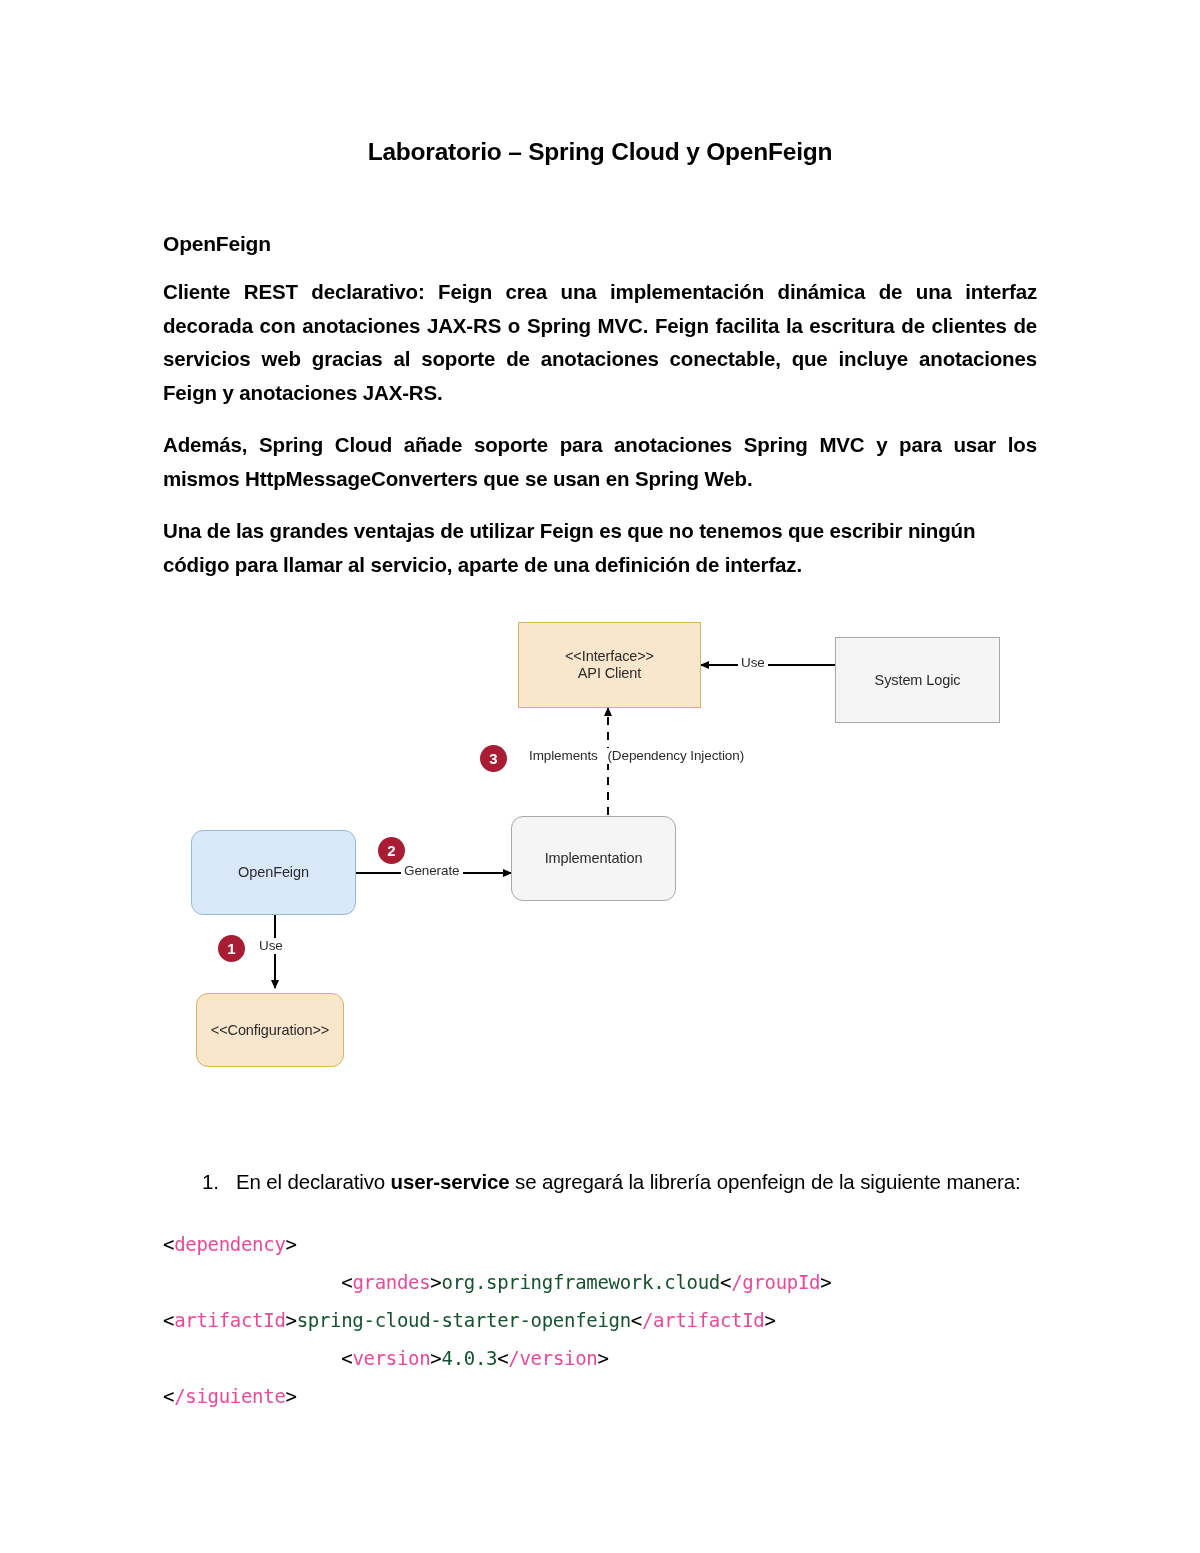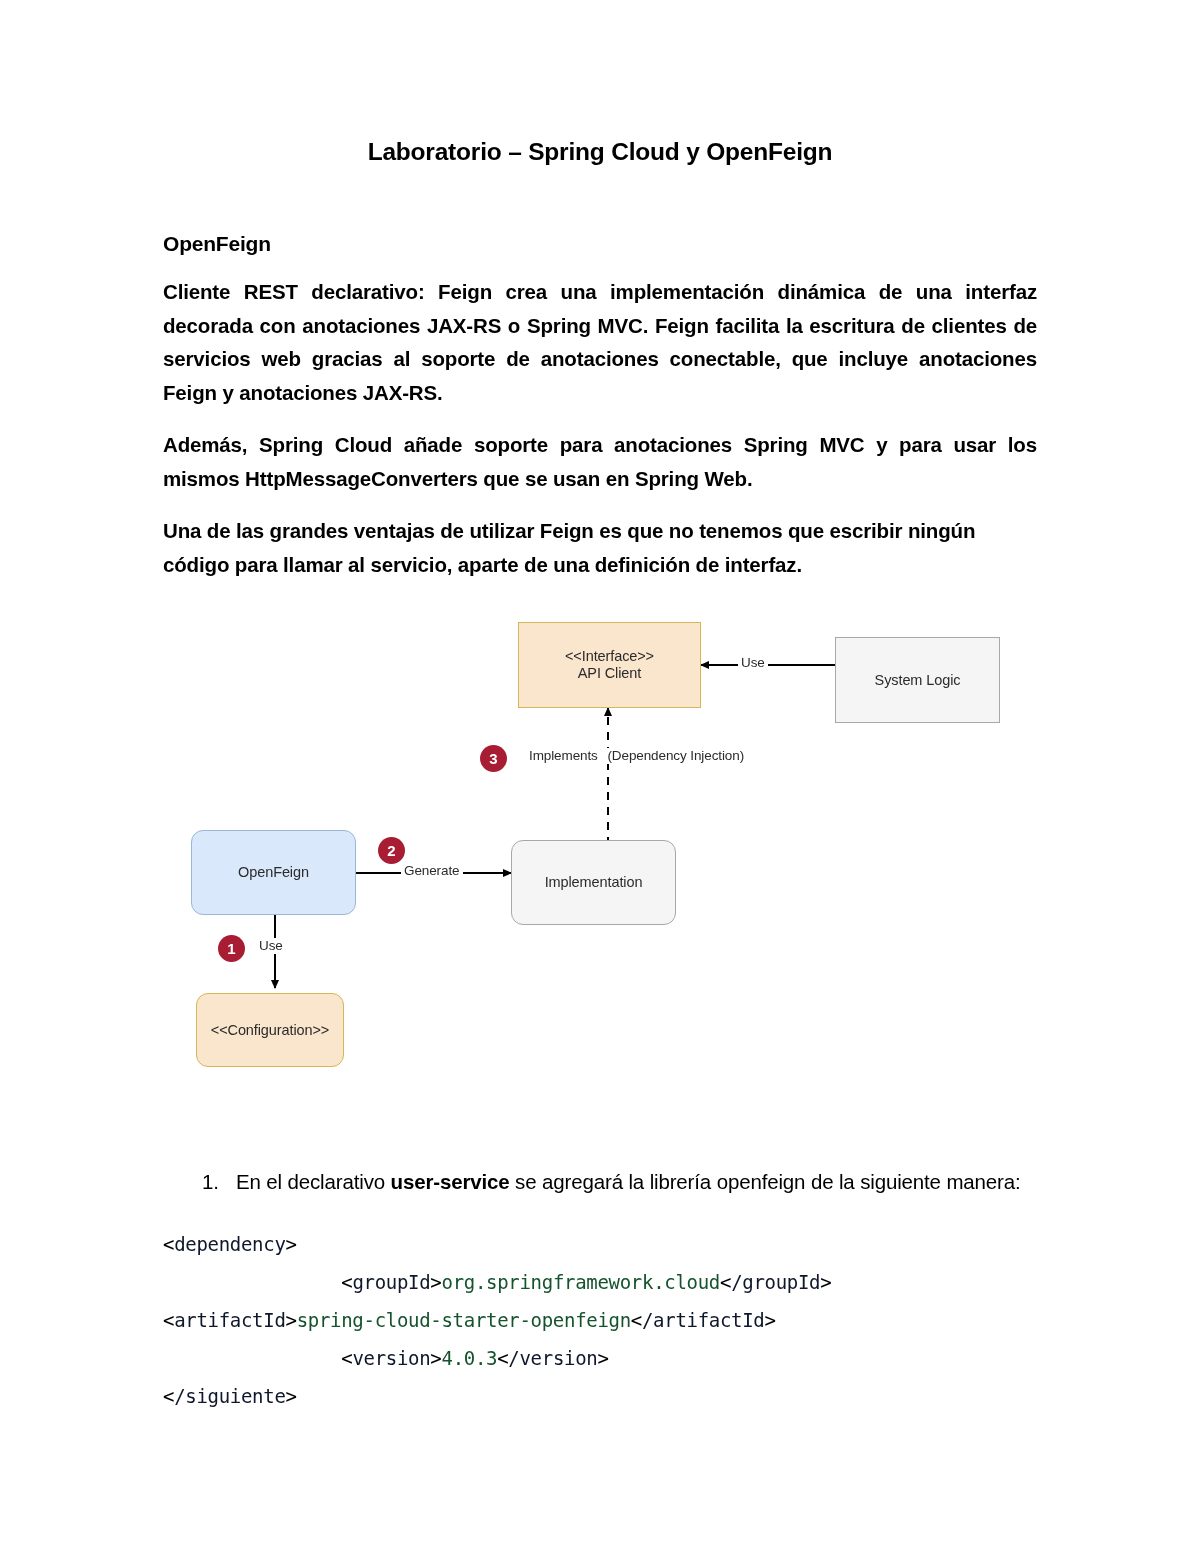--- a/index.html
+++ b/index.html
@@ -157,21 +157,21 @@
   
   .code-block {
     padding-top: 26px;
     font-family: "DejaVu Sans Mono", monospace;
     font-size: 19px;
     line-height: 38px;
     color: #000000;
     white-space: pre;
     letter-spacing: -0.3px;
   }
-  .tag { color: #0f172a; }
+  .tag { color: #ec4899; }
   .punc { color: #000000; }
   .val { color: #14532d; }
 </style>
 </head>
 <body>
 
 <div class="page">
   <div class="content">
 
     <h1 class="doc-title">Laboratorio – Spring Cloud y OpenFeign</h1>
@@ -224,40 +224,40 @@
       </div>
 
       <div class="dbox blue" style="left:28px; top:225px; width:165px; height:85px;">
         <span>OpenFeign</span>
       </div>
 
       <div class="badge" style="left:215px; top:232px;">2</div>
 
       <div class="edge-label" style="left:238px; top:258px;">Generate</div>
 
-      <div class="dbox gray round" style="left:348px; top:235px; width:165px; height:85px;">
+      <div class="dbox gray round" style="left:348px; top:211px; width:165px; height:85px;">
         <span>Implementation</span>
       </div>
 
       <div class="badge" style="left:55px; top:330px;">1</div>
 
       <div class="edge-label" style="left:93px; top:333px;">Use</div>
 
       <div class="dbox orange round" style="left:33px; top:388px; width:148px; height:74px;">
         <span>&lt;&lt;Configuration&gt;&gt;</span>
       </div>
 
     </div>
 
     <div class="ol-wrap">
       <div class="list-item">
         <span class="list-marker">1.</span><span>En el declarativo </span><span class="bold">user-service</span><span> se agregará la librería openfeign de la siguiente manera:</span>
       </div>
     </div>
 
     <div class="code-block"><span class="punc">&lt;</span><span class="tag">dependency</span><span class="punc">&gt;</span>
-<span>                </span><span class="punc">&lt;</span><span class="tag">groupId</span><span class="punc">&gt;</span><span class="val">org.springframework.cloud</span><span class="punc">&lt;</span><span class="tag">/groupId</span><span class="punc">&gt;</span>
+<span>                </span><span class="punc">&lt;</span><span class="tag">grandes</span><span class="punc">&gt;</span><span class="val">org.springframework.cloud</span><span class="punc">&lt;</span><span class="tag">/groupId</span><span class="punc">&gt;</span>
 <span class="punc">&lt;</span><span class="tag">artifactId</span><span class="punc">&gt;</span><span class="val">spring-cloud-starter-openfeign</span><span class="punc">&lt;</span><span class="tag">/artifactId</span><span class="punc">&gt;</span>
 <span>                </span><span class="punc">&lt;</span><span class="tag">version</span><span class="punc">&gt;</span><span class="val">4.0.3</span><span class="punc">&lt;</span><span class="tag">/version</span><span class="punc">&gt;</span>
 <span class="punc">&lt;</span><span class="tag">/siguiente</span><span class="punc">&gt;</span></div>
 
   </div>
 </div>
 
 </body></html>

